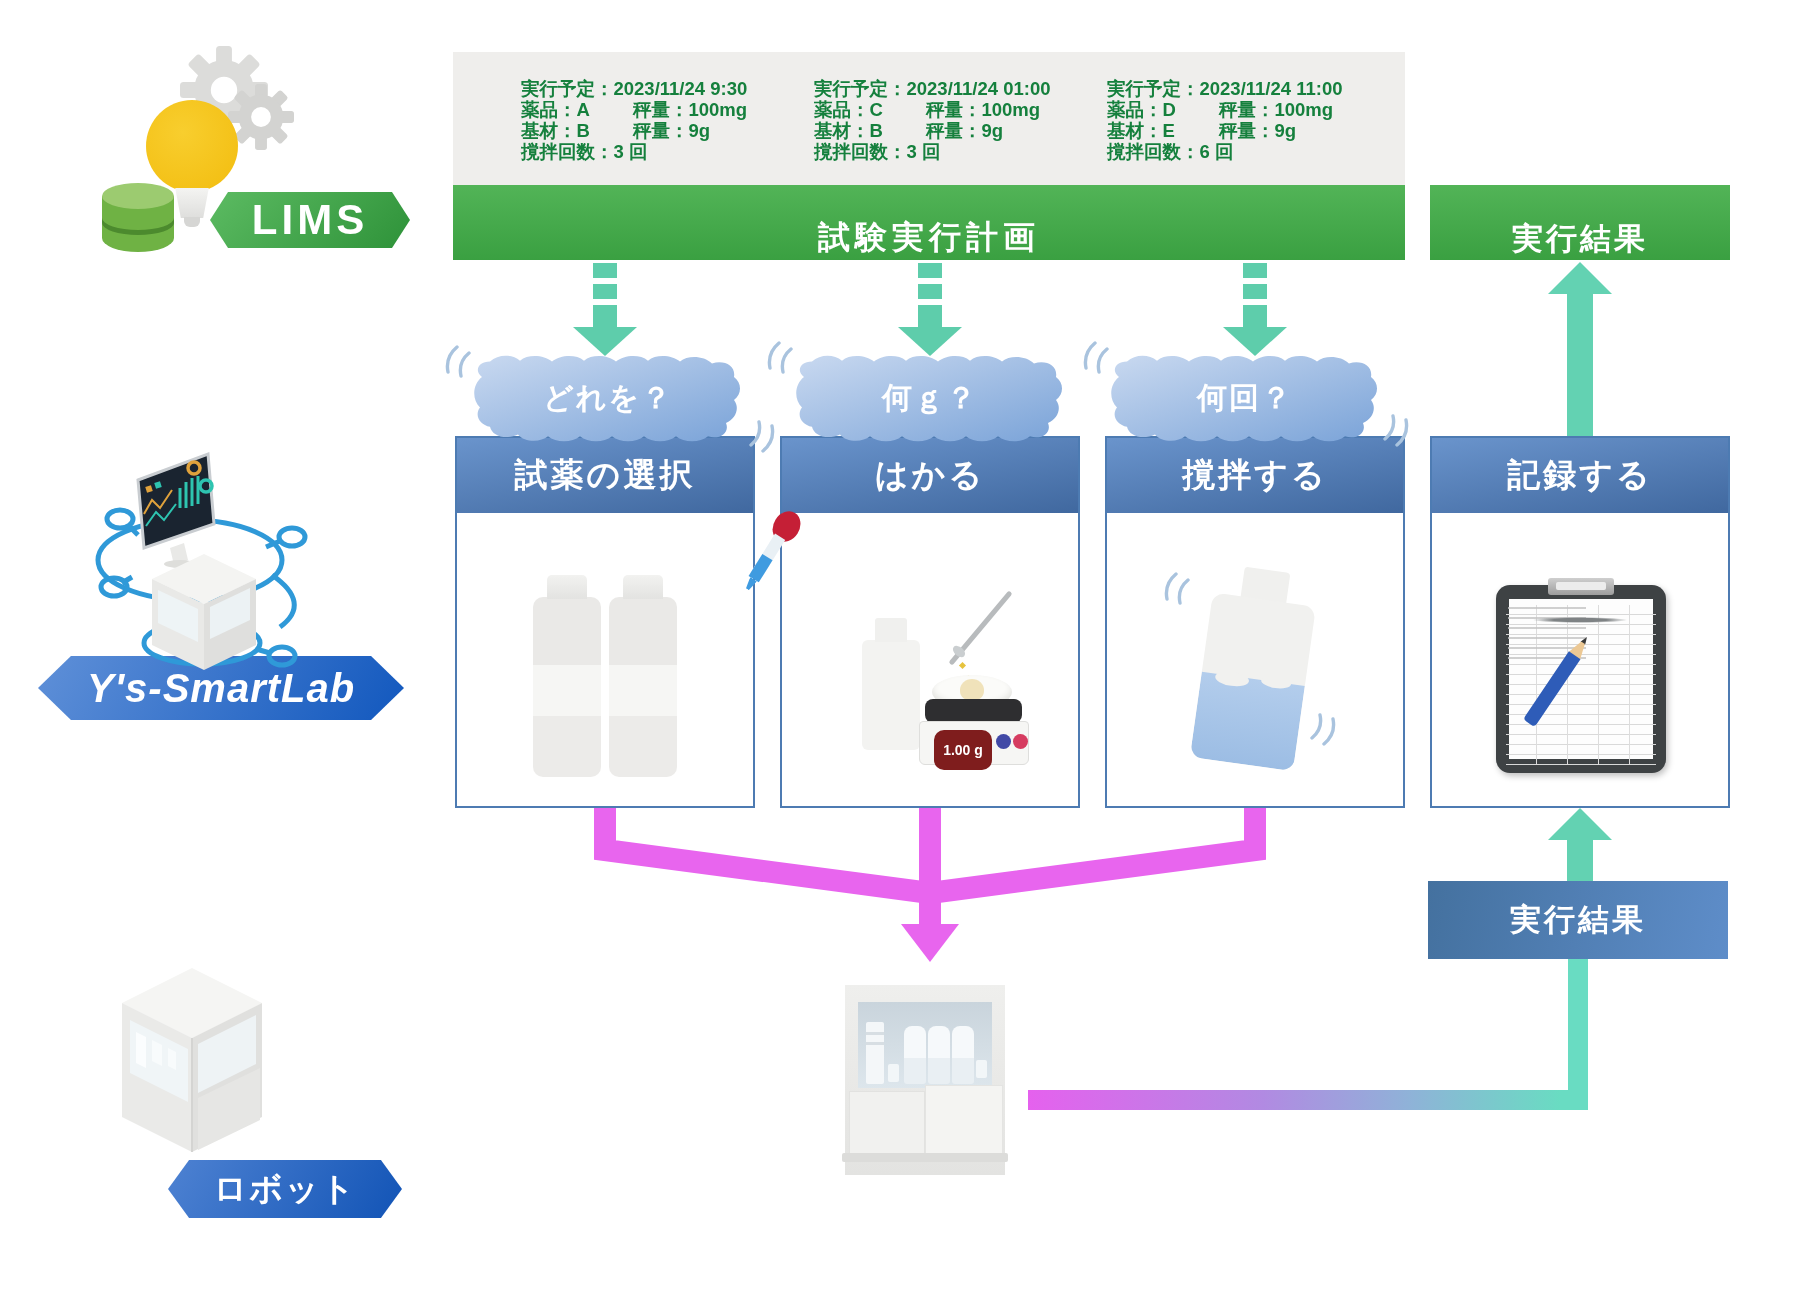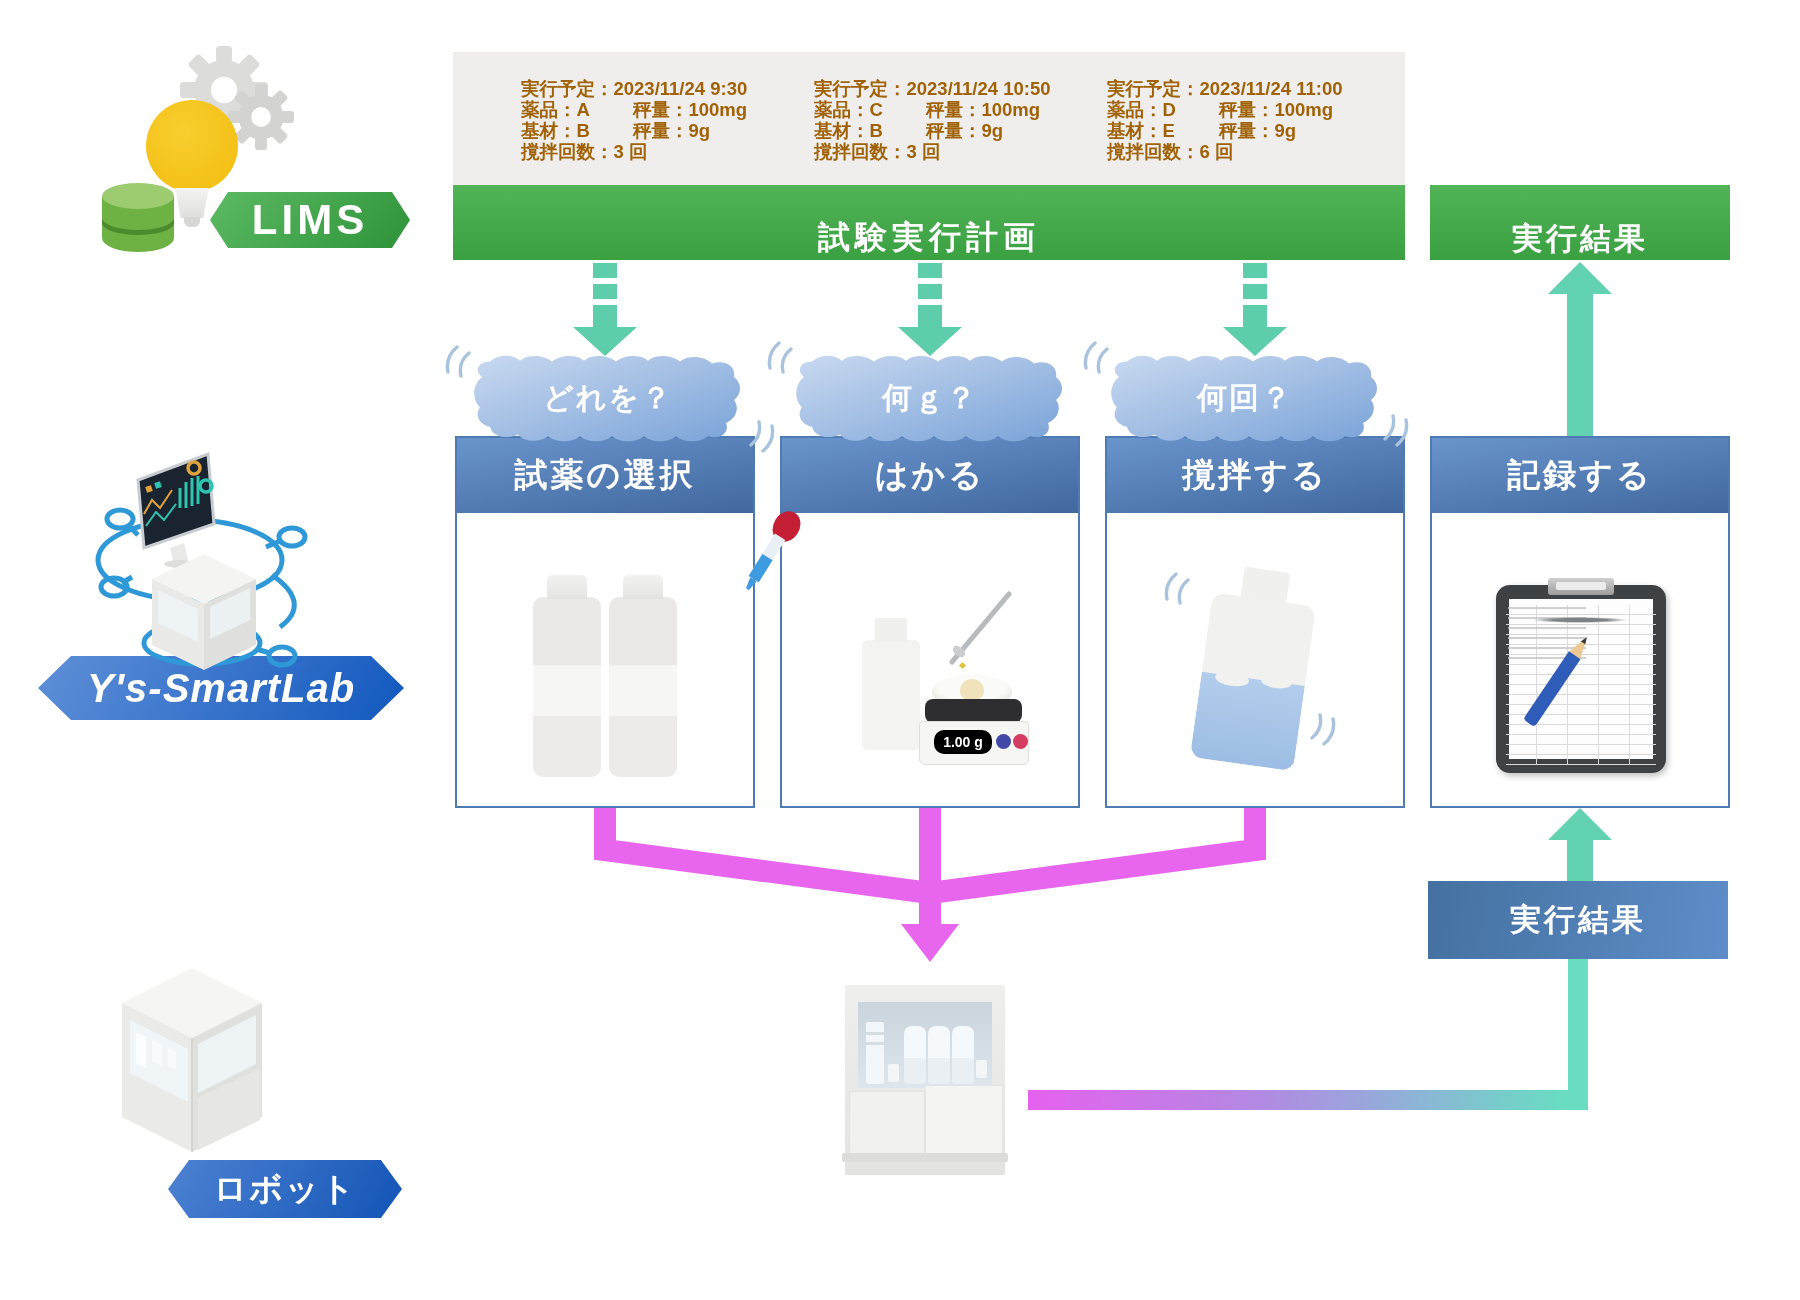--- a/index.html
+++ b/index.html
@@ -22,21 +22,21 @@
     background:linear-gradient(180deg,#52b457,#3aa041);color:#fff;font-weight:bold;z-index:2;}
   #plan-banner{left:453px;top:185px;width:952px;height:75px;font-size:32px;letter-spacing:5px;}
   #result-banner-top{left:1430px;top:185px;width:300px;height:75px;font-size:31px;letter-spacing:3px;}
 
   #result-banner-right{position:absolute;left:1428px;top:881px;width:300px;height:78px;z-index:2;
     display:flex;align-items:center;justify-content:center;color:#fff;font-weight:bold;
     font-size:31px;letter-spacing:3px;background:linear-gradient(100deg,#44719f,#5e8dc9);}
 
   
   #plan-note{left:453px;top:52px;width:952px;height:133px;background:#efeeec;z-index:2;}
-  .note-col{position:absolute;top:26px;width:285px;color:#a16207;font-weight:bold;
+  .note-col{position:absolute;top:26px;width:285px;color:#15803d;font-weight:bold;
     font-size:18.5px;line-height:21px;}
   .note-row{white-space:nowrap;}
   .note-left{display:inline-block;width:112px;}
   #note-col-0{left:68px;} #note-col-1{left:361px;} #note-col-2{left:654px;}
 
   
   .stepbox{position:absolute;top:436px;width:300px;height:372px;z-index:2;
     border:2px solid #4d7bb2;box-sizing:border-box;background:#fff;}
   .stepbox .hd{height:75px;display:flex;align-items:center;justify-content:center;
     background:linear-gradient(170deg,#6a94cc,#40689f);color:#fff;font-weight:bold;
@@ -114,21 +114,21 @@
   #wbottle:before{content:"";position:absolute;left:13px;top:-22px;width:32px;height:24px;background:#f0f0ee;border-radius:3px 3px 0 0;}
   #spatula{position:absolute;left:196px;top:68px;width:5px;height:94px;background:#b8bbbd;transform:rotate(40deg);border-radius:3px;}
   #scoop{position:absolute;left:170px;top:134px;width:14px;height:9px;background:#caced0;border-radius:50%;transform:rotate(40deg);}
   .grain{position:absolute;width:5px;height:5px;background:#e6c33e;transform:rotate(45deg);}
   #dish{position:absolute;left:150px;top:162px;width:80px;height:34px;background:#fbfbf9;border-radius:50%;
     box-shadow:inset 0 -4px 6px #e4e4e0;}
   #mound{position:absolute;left:178px;top:166px;width:24px;height:22px;background:#f0e2ba;border-radius:50% 50% 45% 45%;}
   #plate{position:absolute;left:143px;top:186px;width:97px;height:24px;background:#2e2e30;border-radius:8px;}
   #scalebody{position:absolute;left:137px;top:208px;width:108px;height:42px;background:#f6f6f4;
     border:1px solid #dededc;border-radius:4px 4px 6px 6px;}
-  #scaledisp{position:absolute;left:14px;top:8px;width:58px;height:24px;background:#000000;border-radius:10px;
+  #scaledisp{position:absolute;left:14px;top:8px;width:58px;height:40px;background:#7f1d1d;border-radius:10px;
     color:#fff;font-size:14px;font-weight:bold;display:flex;align-items:center;justify-content:center;}
   .sbtn{position:absolute;top:12px;width:15px;height:15px;border-radius:50%;}
   #sbtn-blue{left:76px;background:#4149a6;} #sbtn-red{left:93px;background:#d63c60;}
 
   #shakebottle{position:absolute;left:96px;top:56px;width:104px;height:196px;transform:rotate(8deg);}
   #shakebottle .neck{position:absolute;left:28px;top:0;width:46px;height:32px;background:#f0f0ee;border-radius:4px 4px 0 0;}
   #shakebottle .body{position:absolute;left:0;top:30px;width:104px;height:166px;background:#f1f1ef;border-radius:12px;overflow:hidden;}
   #shakebottle .liquid{position:absolute;left:0;bottom:0;width:100%;height:52%;background:linear-gradient(180deg,#b3cdec,#9cbde4);}
   #shakebottle .wave1,#shakebottle .wave2{position:absolute;background:#f1f1ef;border-radius:50%;}
   #shakebottle .wave1{left:14px;top:76px;width:34px;height:14px;}
@@ -222,21 +222,21 @@
   </div>
 
   <div id="plan-note" class="abs">
     <div class="note-col" id="note-col-0">
       <div class="note-row">実行予定：2023/11/24 9:30</div>
       <div class="note-row"><span class="note-left">薬品：A</span><span>秤量：100mg</span></div>
       <div class="note-row"><span class="note-left">基材：B</span><span>秤量：9g</span></div>
       <div class="note-row">撹拌回数：3 回</div>
     </div>
     <div class="note-col" id="note-col-1">
-      <div class="note-row">実行予定：2023/11/24 10:50</div>
+      <div class="note-row">実行予定：2023/11/24 01:00</div>
       <div class="note-row"><span class="note-left">薬品：C</span><span>秤量：100mg</span></div>
       <div class="note-row"><span class="note-left">基材：B</span><span>秤量：9g</span></div>
       <div class="note-row">撹拌回数：3 回</div>
     </div>
     <div class="note-col" id="note-col-2">
       <div class="note-row">実行予定：2023/11/24 11:00</div>
       <div class="note-row"><span class="note-left">薬品：D</span><span>秤量：100mg</span></div>
       <div class="note-row"><span class="note-left">基材：E</span><span>秤量：9g</span></div>
       <div class="note-row">撹拌回数：6 回</div>
     </div>

